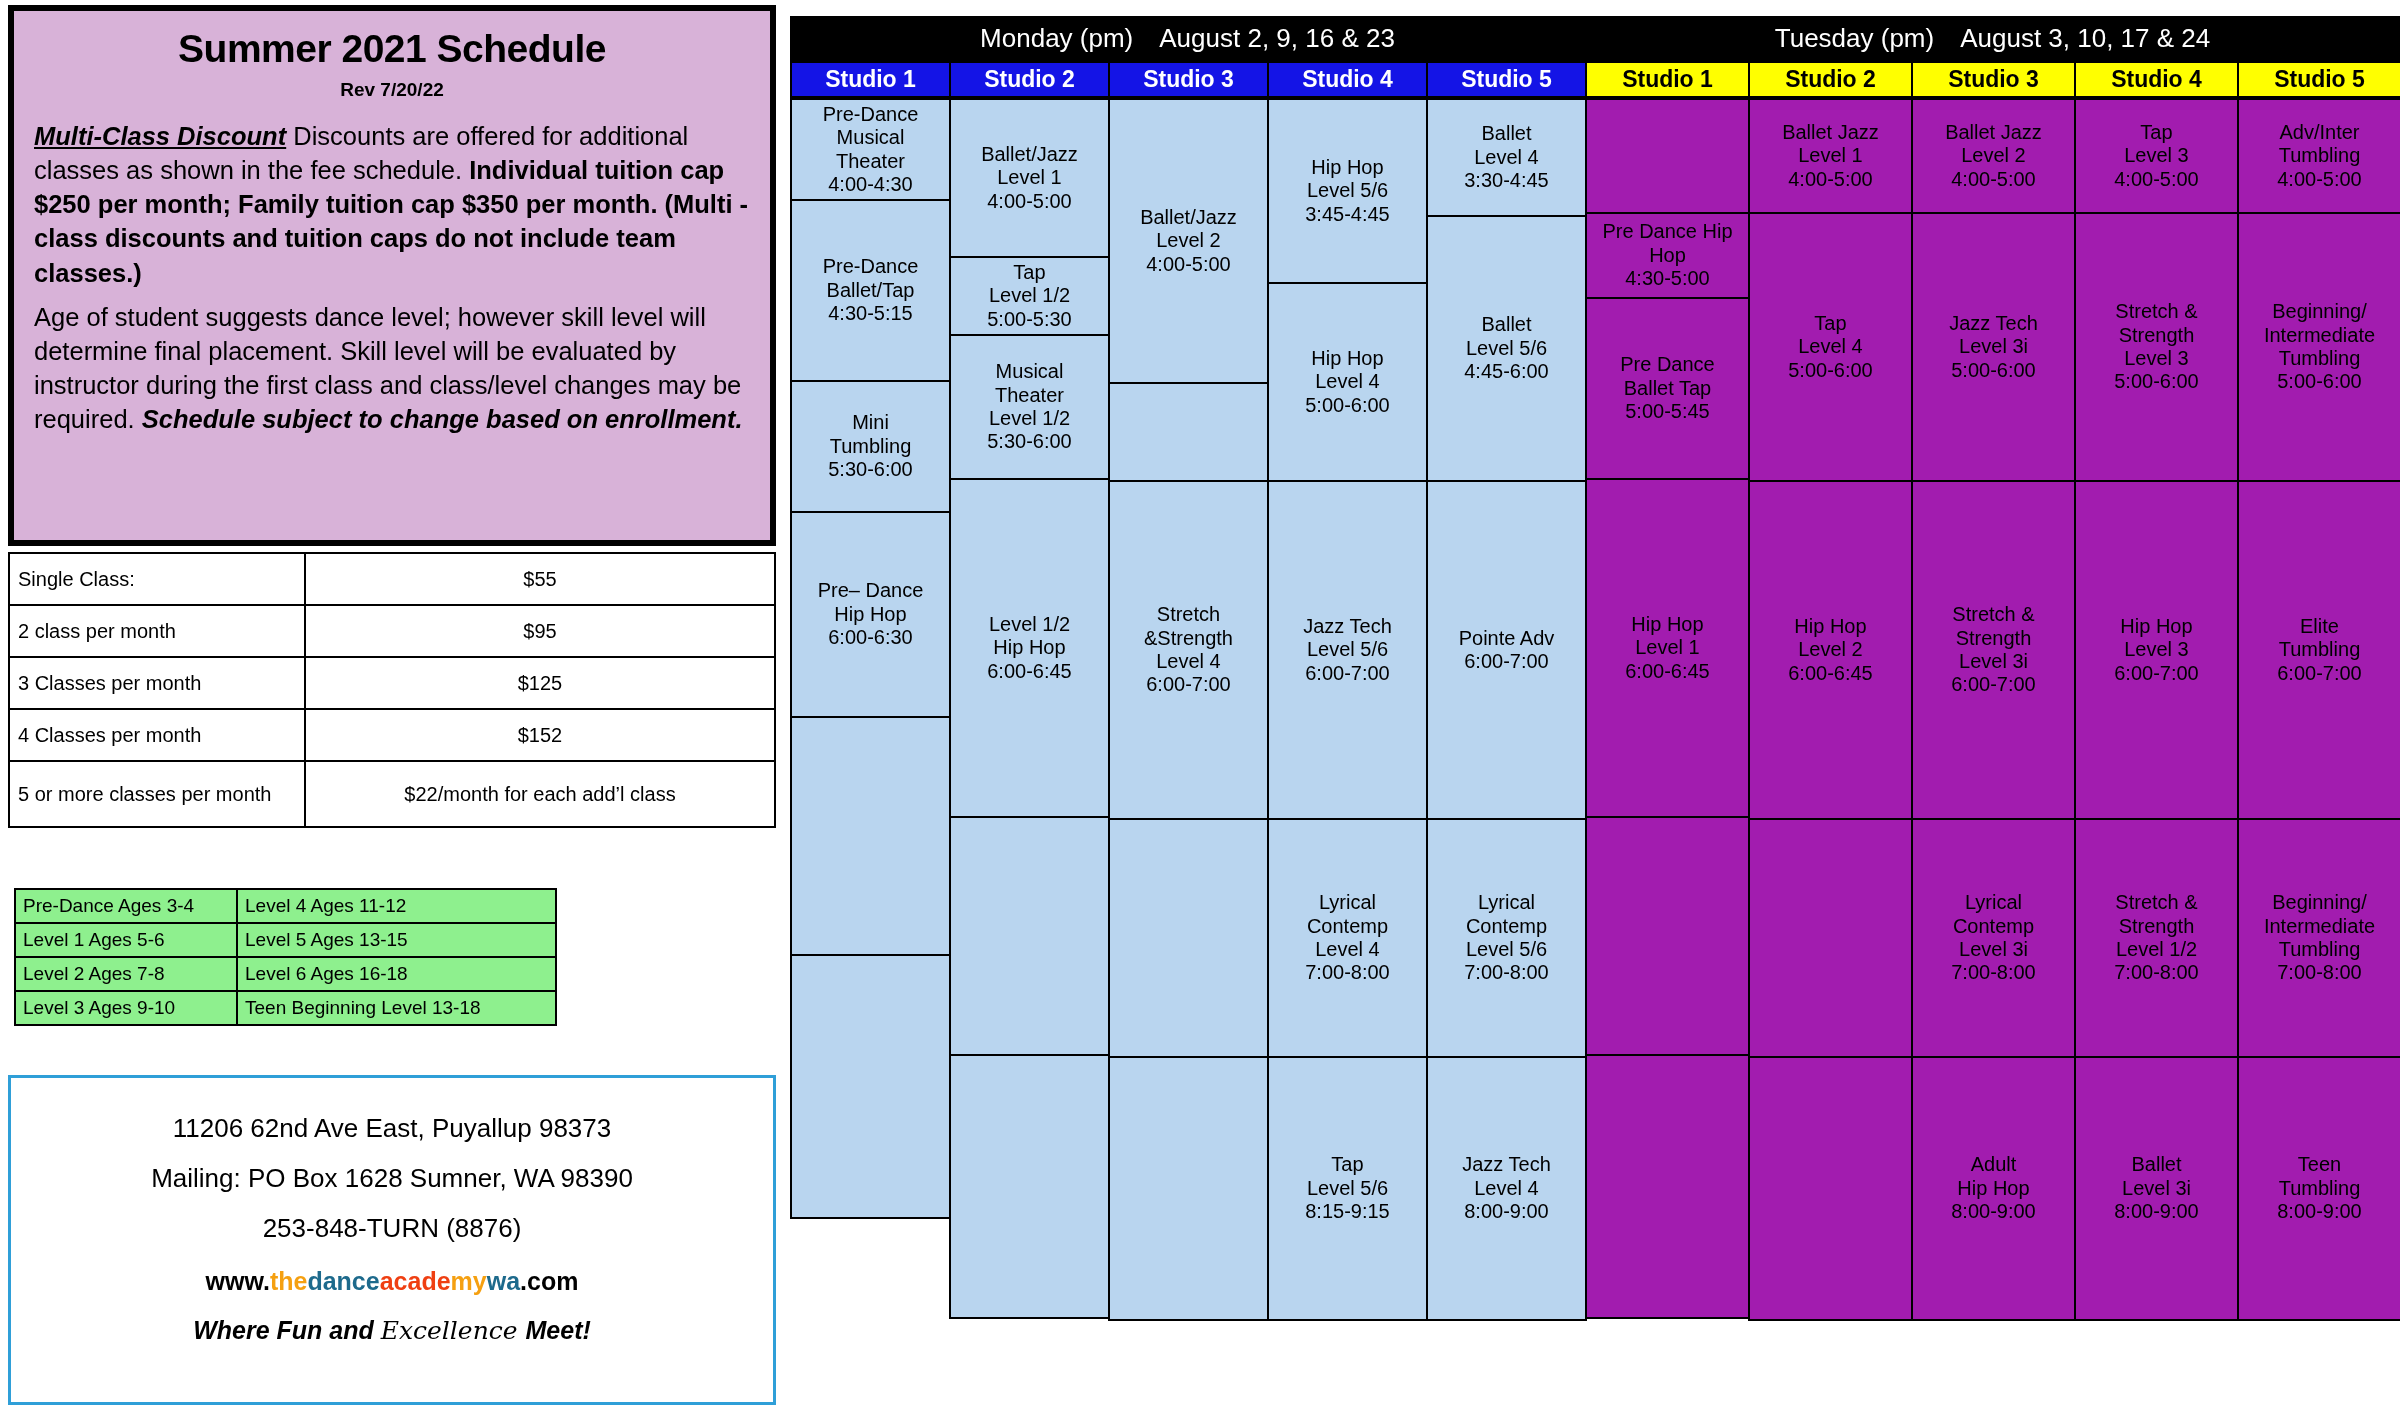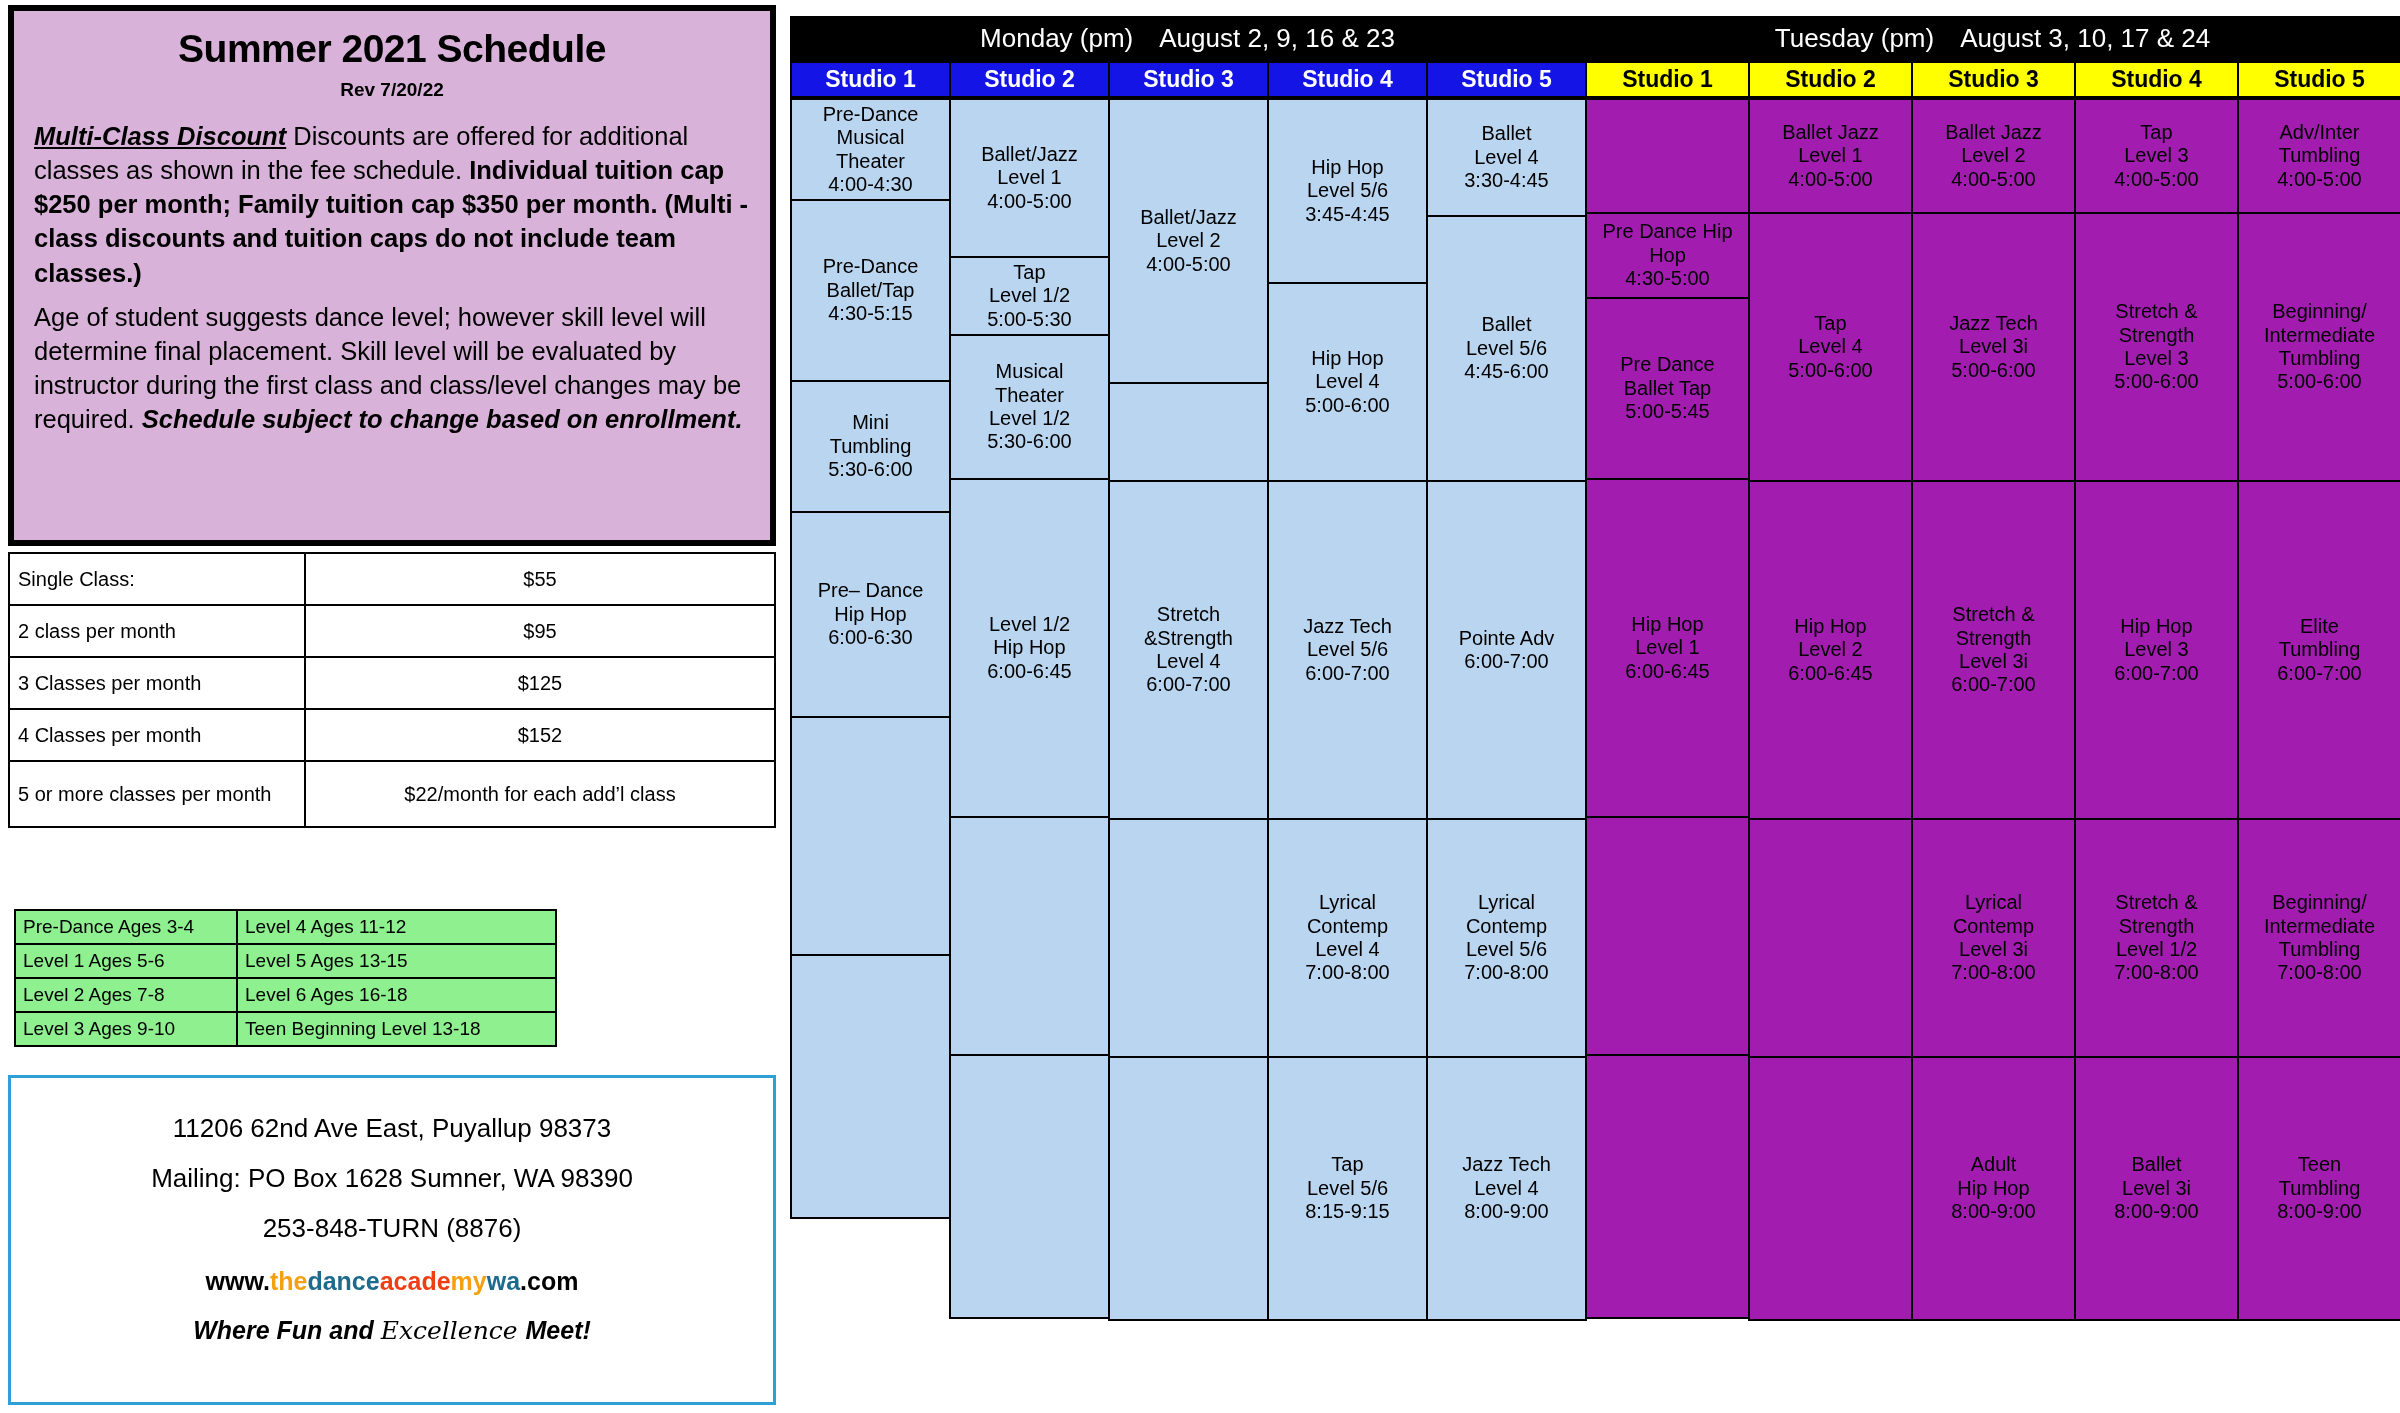--- a/index.html
+++ b/index.html
@@ -40,21 +40,21 @@
     padding: 6px 8px; vertical-align: middle;
   }
   .fee-table td.lbl { width: 296px; text-align: left; }
   .fee-table td.val { text-align: center; }
   .fee-row-h { height: 52px; margin-top: 28px; }
   .fee-row-t { height: 66px; }
 
   
   .lv-table {
     position: absolute; left: 14px; top: 888px; width: 543px;
-    border-collapse: collapse; table-layout: fixed; margin-top: 21px;
+    border-collapse: collapse; table-layout: fixed;
   }
   .lv-table td {
     border: 2px solid #000; background: #8ef08e; font-size: 19px; color: #000;
     padding: 5px 7px; height: 34px; vertical-align: middle;
   }
   .lv-table td.c1 { width: 222px; }
 
   
   .contact-box {
     position: absolute; left: 8px; top: 1075px; width: 768px; height: 330px;

